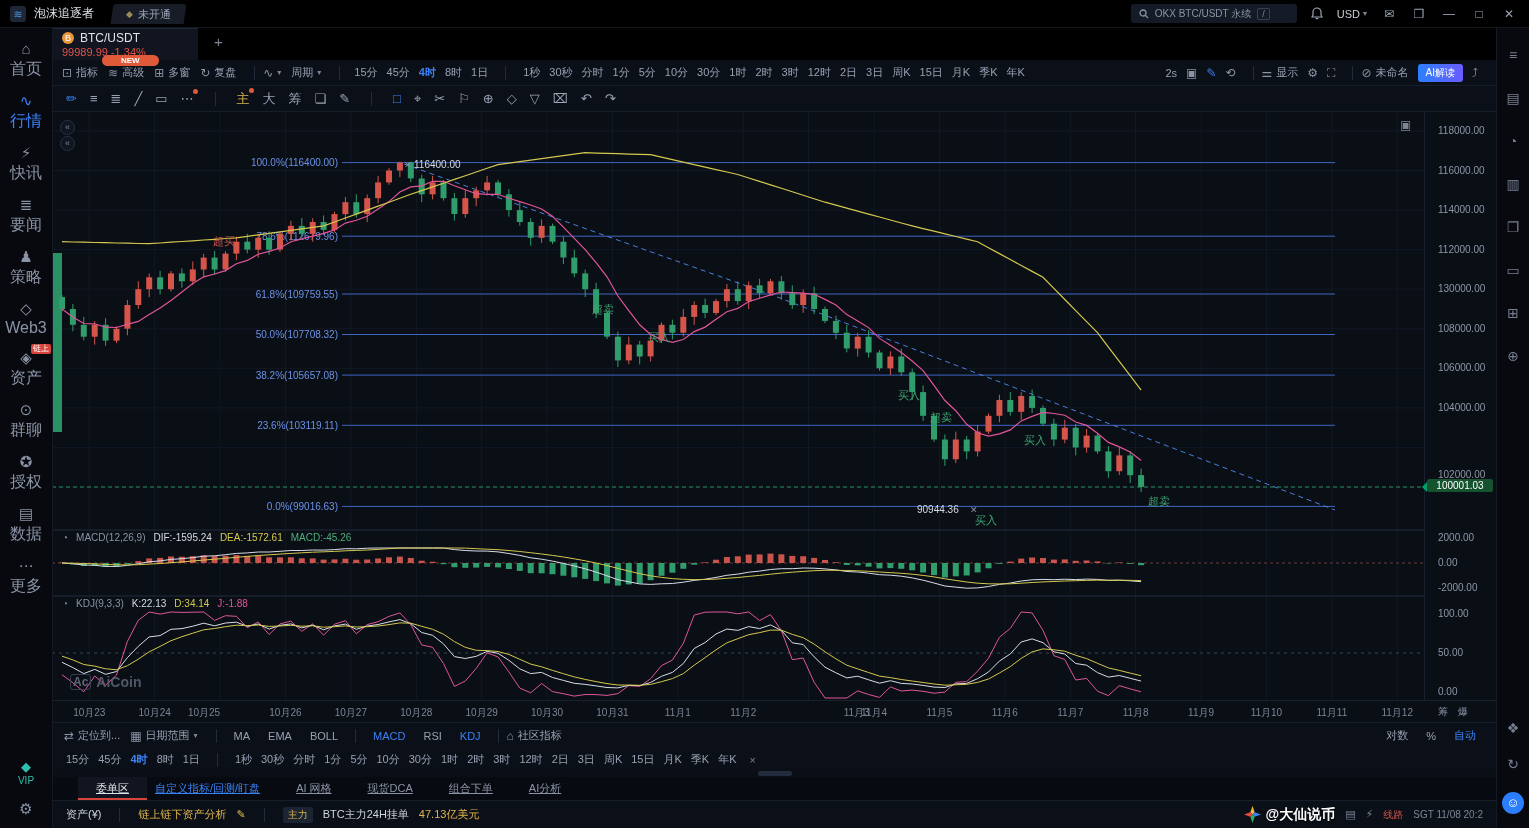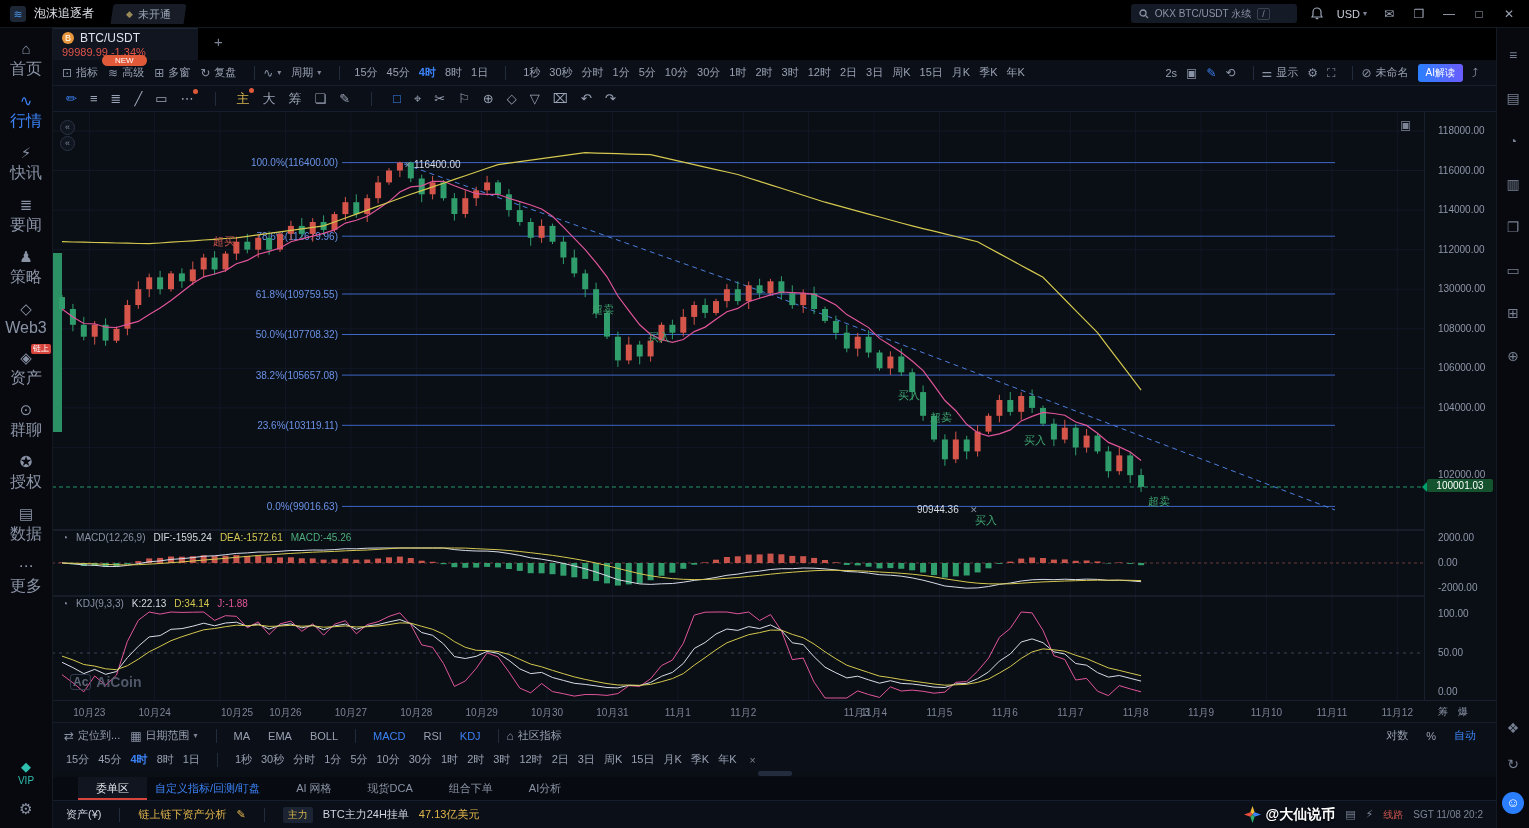--- a/index.html
+++ b/index.html
@@ -42,22 +42,22 @@
   .rric{color:#767f92;font-size:14px;cursor:pointer;text-align:center;}
   .rric.blue{width:22px;height:22px;background:#2b7fff;color:#fff;border-radius:50%;line-height:22px;font-size:13px;}
   
   .main{position:absolute;left:52px;top:27px;width:1445px;height:801px;background:#0a0e15;}
   .tabsrow{position:absolute;left:0;top:0;width:100%;height:33px;background:#000;display:flex;align-items:flex-start;}
   .symtab{background:#10151f;border-top:2px solid #1d2636;height:33px;min-width:126px;padding:2px 10px 0 10px;cursor:pointer;}
   .symline{display:flex;align-items:center;gap:6px;color:#dfe3ea;font-size:12px;}
   .coin{width:12px;height:12px;border-radius:50%;background:#e8963a;color:#fff;font-size:9px;line-height:12px;text-align:center;}
   .priceline{color:#e0544a;font-size:11px;margin-top:1px;}
   .addtab{color:#7c8496;font-size:15px;margin:6px 0 0 16px;cursor:pointer;}
-  .newbadge{position:absolute;left:50px;top:28px;background:#e05a3a;color:#fff;font-size:8px;font-weight:normal;
-    padding:1px 13px;border-radius:7px;z-index:25;}
+  .newbadge{position:absolute;left:50px;top:28px;background:#e05a3a;color:#fff;font-size:8px;font-weight:bold;
+    padding:1px 19px;border-radius:7px;z-index:25;}
   .toolbar1{position:absolute;left:0;top:33px;width:100%;height:26px;background:#0b0f17;border-bottom:1px solid #161d2b;
     display:flex;align-items:center;padding:0 10px;box-sizing:border-box;}
   .t1l,.t1r{display:flex;align-items:center;flex:none;}
   .t1tfs{display:flex;align-items:center;gap:9px;flex:1;overflow:hidden;margin-left:6px;white-space:nowrap;}
   .tbtn{display:inline-flex;align-items:center;gap:4px;color:#98a0b2;cursor:pointer;margin-right:10px;}
   .tbtn .tbi{font-size:12px;color:#8a93a6;}
   .tbtn.acc .tbi,.tbtn.acc .tbl{color:#3b82f6;}
   .caret{font-size:8px;color:#7c8496;}
   .tf{color:#98a0b2;cursor:pointer;font-size:11px;}
   .tf.on{color:#3b82f6;font-weight:bold;}
@@ -96,21 +96,21 @@
   
   .btoolbar{position:absolute;left:0;top:695px;width:100%;height:26px;background:#0b0f17;border-top:1px solid #161d2b;
     display:flex;align-items:center;padding:0 12px;box-sizing:border-box;}
   .ind{color:#98a0b2;cursor:pointer;margin:0 9px;font-size:11px;}
   .ind.on{color:#3b82f6;}
   .grow{flex:1;}
   .tfrow2{position:absolute;left:0;top:721px;width:100%;height:23px;background:#0b0f17;display:flex;align-items:center;
     gap:9px;padding:0 14px;box-sizing:border-box;font-size:10.5px;}
   .handle{position:absolute;left:50%;top:744px;width:34px;height:5px;margin-left:-17px;background:#232c3d;border-radius:2px;cursor:row-resize;}
   .btabs{position:absolute;left:0;top:750px;width:100%;height:23px;background:#070a10;display:flex;align-items:stretch;padding-left:26px;box-sizing:border-box;}
-  .btab{display:flex;align-items:center;padding:0 18px;color:#8a93a6;cursor:pointer;font-size:11px;}
+  .btab{display:flex;align-items:center;padding:0 18px;color:#8a93a6;cursor:pointer;font-size:11px;text-decoration:underline;}
   .btab.on{background:#10151f;color:#dfe3ea;box-shadow:inset 0 -2px 0 #d6443c;}
   .btab.blue{color:#3b82f6;padding-left:8px;}
   
   .statusbar{position:absolute;left:0;top:773px;width:100%;height:28px;background:#0b0f17;border-top:1px solid #161d2b;
     display:flex;align-items:center;padding:0 14px;box-sizing:border-box;gap:10px;font-size:11px;}
   .st-asset{color:#cfd5e0;cursor:pointer;}
   .st-analysis{color:#e0b54c;cursor:pointer;}
   .st-edit{color:#e0b54c;font-size:11px;}
   .st-main{background:#1c2433;color:#d7b64d;border-radius:2px;padding:1px 5px;font-size:10px;}
   .st-order{color:#cfd5e0;}
@@ -779,21 +779,21 @@
       </div>
       <div class="aiwm">
         <span class="wmic">Ac</span>
         <span>AiCoin</span>
       </div>
     </div>
 
     <div class="xaxis" id="xAxis">
         <span class="xdl" style="left: 17.25px;">10月23</span>
         <span class="xdl" style="left: 82.65px;">10月24</span>
-        <span class="xdl" style="left: 165px;">10月25</span>
+        <span class="xdl" style="left: 132px;">10月25</span>
         <span class="xdl" style="left: 213.45px;">10月26</span>
         <span class="xdl" style="left: 278.85px;">10月27</span>
         <span class="xdl" style="left: 344.25px;">10月28</span>
         <span class="xdl" style="left: 409.65px;">10月29</span>
         <span class="xdl" style="left: 475.05px;">10月30</span>
         <span class="xdl" style="left: 540.45px;">10月31</span>
         <span class="xdl" style="left: 605.85px;">11月1</span>
         <span class="xdl" style="left: 671.25px;">11月2</span>
         <span class="xdl" style="left: 736.65px; margin-left: 48px;">11月3</span>
         <span class="xdl" style="left: 802.05px;">11月4</span>

